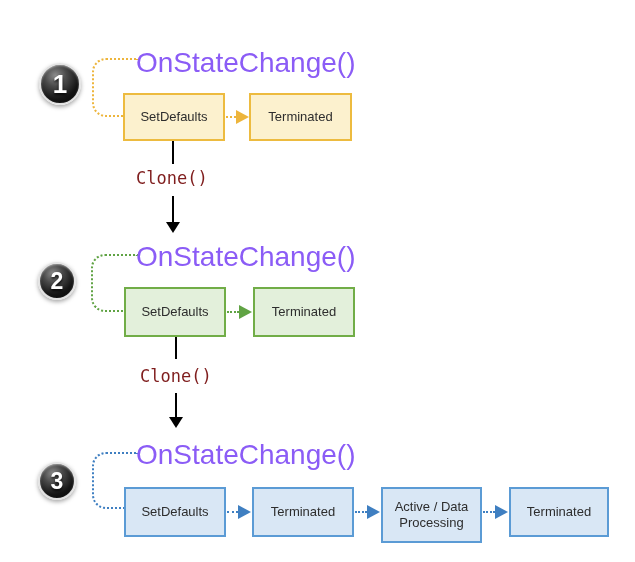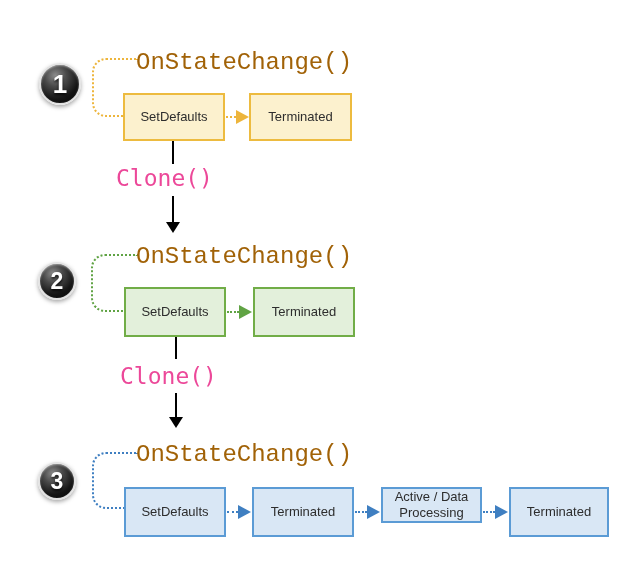--- a/index.html
+++ b/index.html
@@ -13,39 +13,39 @@
     border:2px solid #e2e2e2;
     box-shadow:0 2px 4px rgba(0,0,0,0.35), inset 0 1px 2px rgba(255,255,255,0.45);
     color:#fff;font-weight:bold;display:flex;align-items:center;justify-content:center;
     text-shadow:0 2px 3px rgba(0,0,0,0.9);
     box-sizing:border-box;
   }
   .badge-1{left:39px;top:63px;width:42px;height:42px;font-size:26px;}
   .badge-2{left:38px;top:262px;width:38px;height:38px;font-size:23px;}
   .badge-3{left:38px;top:462px;width:38px;height:38px;font-size:23px;}
   .event-label{
-    position:absolute;font-family:Liberation Mono, monospace;font-size:24px;
-    color:#a16207;white-space:nowrap;line-height:28px;
+    position:absolute;font-family:Liberation Sans, sans-serif;font-size:28px;
+    color:#8b5cf6;white-space:nowrap;line-height:28px;
   }
   .loop{
     position:absolute;border:2px dotted #999;border-right:none;
     border-radius:14px 0 0 14px;box-sizing:border-box;
   }
   .state-box{
     position:absolute;border:2px solid;box-sizing:border-box;
     display:flex;align-items:center;justify-content:center;text-align:center;
     font-size:13px;color:#2d2d2d;padding:0 4px;line-height:16px;
   }
   .h-arrow{position:absolute;display:flex;align-items:center;height:14px;}
   .h-arrow .dash{border-top:2px dotted #999;flex:1;height:0;}
   .h-arrow .head{width:0;height:0;border-top:7px solid transparent;border-bottom:7px solid transparent;border-left:13px solid #999;}
   .v-line{position:absolute;width:2px;background:#000;}
   .clone-label{
-    position:absolute;font-family:"DejaVu Sans Mono",monospace;font-size:23px;
-    color:#ec4899;white-space:nowrap;line-height:26px;
+    position:absolute;font-family:"DejaVu Sans Mono",monospace;font-size:17px;
+    color:#7f1d1d;white-space:nowrap;line-height:26px;margin-left:20px;
   }
   .v-arrow{position:absolute;display:flex;flex-direction:column;align-items:center;width:14px;}
   .v-arrow .line{width:2px;background:#000;}
   .v-arrow .head{width:0;height:0;border-left:7px solid transparent;border-right:7px solid transparent;border-top:11px solid #000;}
 </style>
 </head>
 <body>
 
 <div class="canvas">
 
@@ -118,21 +118,21 @@
 
   <div class="state-box" style="left: 252px; top: 487px; width: 102px; height: 50px; border-color: rgb(91, 155, 213); background-color: rgb(217, 231, 245);">
     <span>Terminated</span>
   </div>
 
   <div class="h-arrow" style="left:355px;top:505px;width:25px;">
     <div class="dash" style="border-top-color: rgb(63, 127, 193);"></div>
     <div class="head" style="border-left-color: rgb(63, 127, 193);"></div>
   </div>
 
-  <div class="state-box" style="left: 381px; top: 487px; width: 101px; height: 36px; border-color: rgb(91, 155, 213); background-color: rgb(217, 231, 245);">
+  <div class="state-box" style="left: 381px; top: 487px; width: 101px; height: 56px; border-color: rgb(91, 155, 213); background-color: rgb(217, 231, 245);">
     <span>Active / Data Processing</span>
   </div>
 
   <div class="h-arrow" style="left:483px;top:505px;width:25px;">
     <div class="dash" style="border-top-color: rgb(63, 127, 193);"></div>
     <div class="head" style="border-left-color: rgb(63, 127, 193);"></div>
   </div>
 
   <div class="state-box" style="left: 509px; top: 487px; width: 100px; height: 50px; border-color: rgb(91, 155, 213); background-color: rgb(217, 231, 245);">
     <span>Terminated</span>

